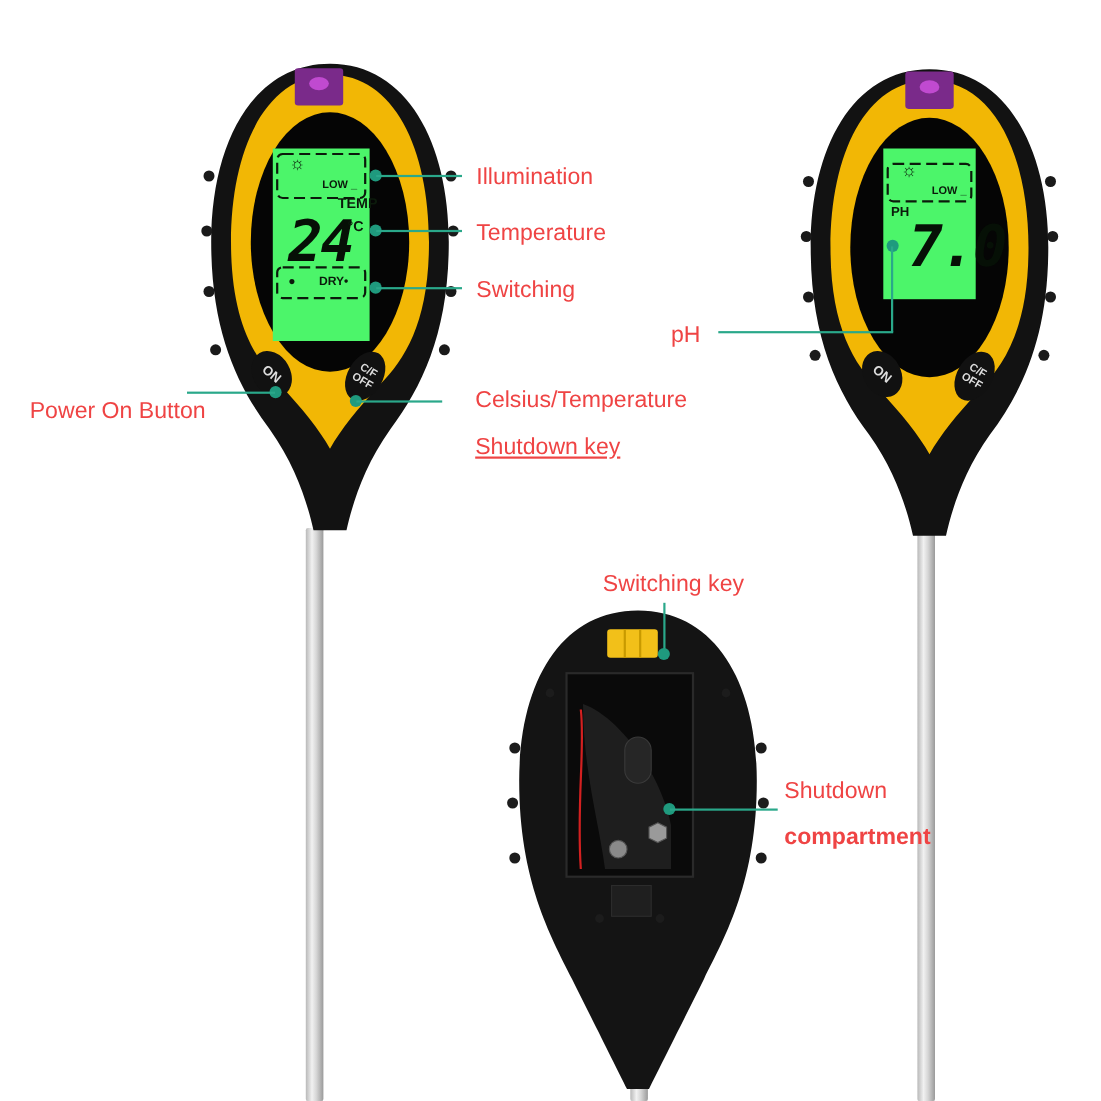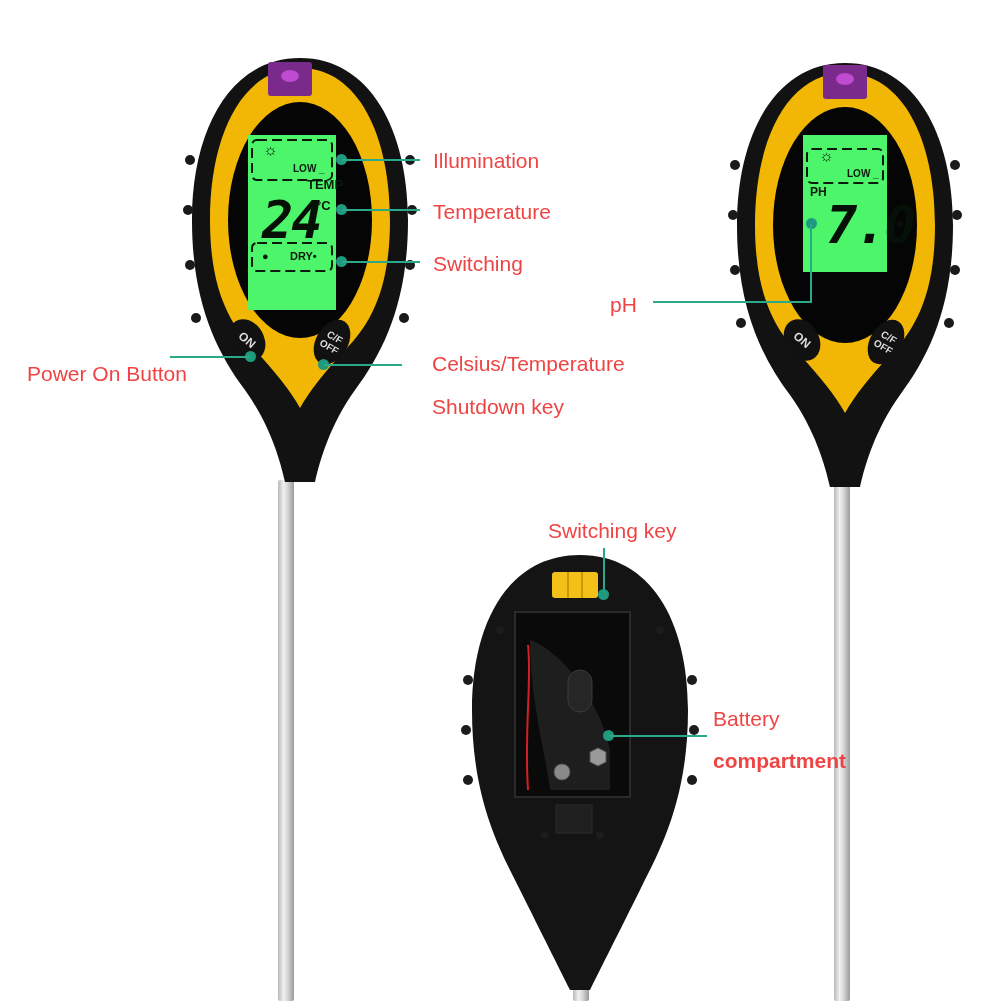--- a/index.html
+++ b/index.html
@@ -70,21 +70,21 @@
 <div class="dot" style="left:245px; top:351px;"></div>
 <div class="leader" style="left:170px; top:356px; width:80px;"></div>
 <div class="dot" style="left:318px; top:359px;"></div>
 <div class="leader" style="left:324px; top:364px; width:78px;"></div>
 
 <span class="label" style="left:433px; top:150px;">Illumination</span>
 <span class="label" style="left:433px; top:201px;">Temperature</span>
 <span class="label" style="left:433px; top:253px;">Switching</span>
 <span class="label" style="left:27px; top:363px;">Power On Button</span>
 <span class="label" style="left:432px; top:353px;">Celsius/Temperature</span>
-<span class="label" style="left:432px; top:396px;">Shutdown key</span>
+<span class="label" style="left:432px; top:396px;text-decoration:underline;">Shutdown key</span>
 
 <div>
   <div class="probe" style="left:834px; top:480px; width:16px; height:521px;"></div>
   <svg class="abs" style="left:725px; top:55px;" width="240" height="440" viewBox="0 0 240 440">
     <path d="M120 8 C190 8 228 80 228 170 C228 250 205 300 175 340 C150 375 140 410 135 432 L105 432 C100 410 90 375 65 340 C35 300 12 250 12 170 C12 80 50 8 120 8 Z" fill="#121212"></path>
     <g fill="#1a1a1a">
       <circle cx="10" cy="110" r="5"></circle>
         <circle cx="8" cy="160" r="5"></circle>
         <circle cx="10" cy="215" r="5"></circle>
         <circle cx="16" cy="268" r="5"></circle>
@@ -149,14 +149,14 @@
     <rect x="96" y="255" width="36" height="28" fill="#1f1f1f" stroke="#2c2c2c"></rect>
   </svg>
 </div>
 
 <div class="leader-v" style="left:603px; top:548px; height:44px;"></div>
 <div class="dot" style="left:598px; top:589px;"></div>
 <span class="label" style="left:548px; top:520px;">Switching key</span>
 
 <div class="dot" style="left:603px; top:730px;"></div>
 <div class="leader" style="left:609px; top:735px; width:98px;"></div>
-<span class="label" style="left:713px; top:708px;">Battery</span>
+<span class="label" style="left:713px; top:708px;">Shutdown</span>
 <span class="label" style="left:713px; top:750px;font-weight:bold;">compartment</span>
 
 </body></html>

